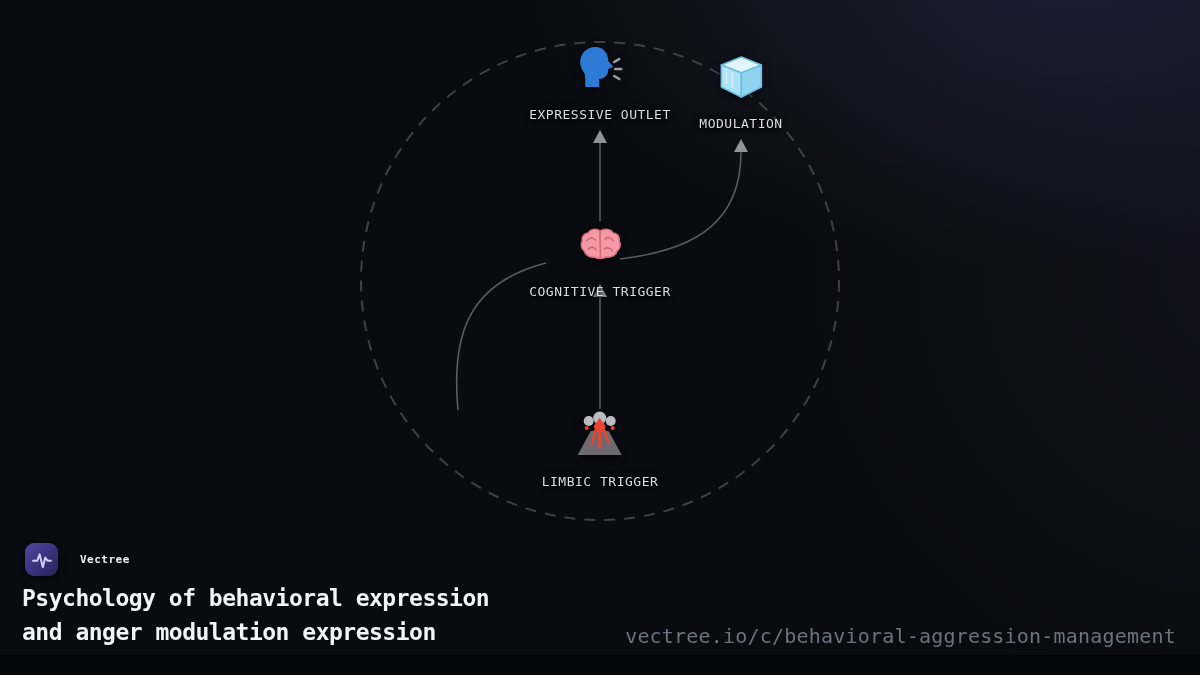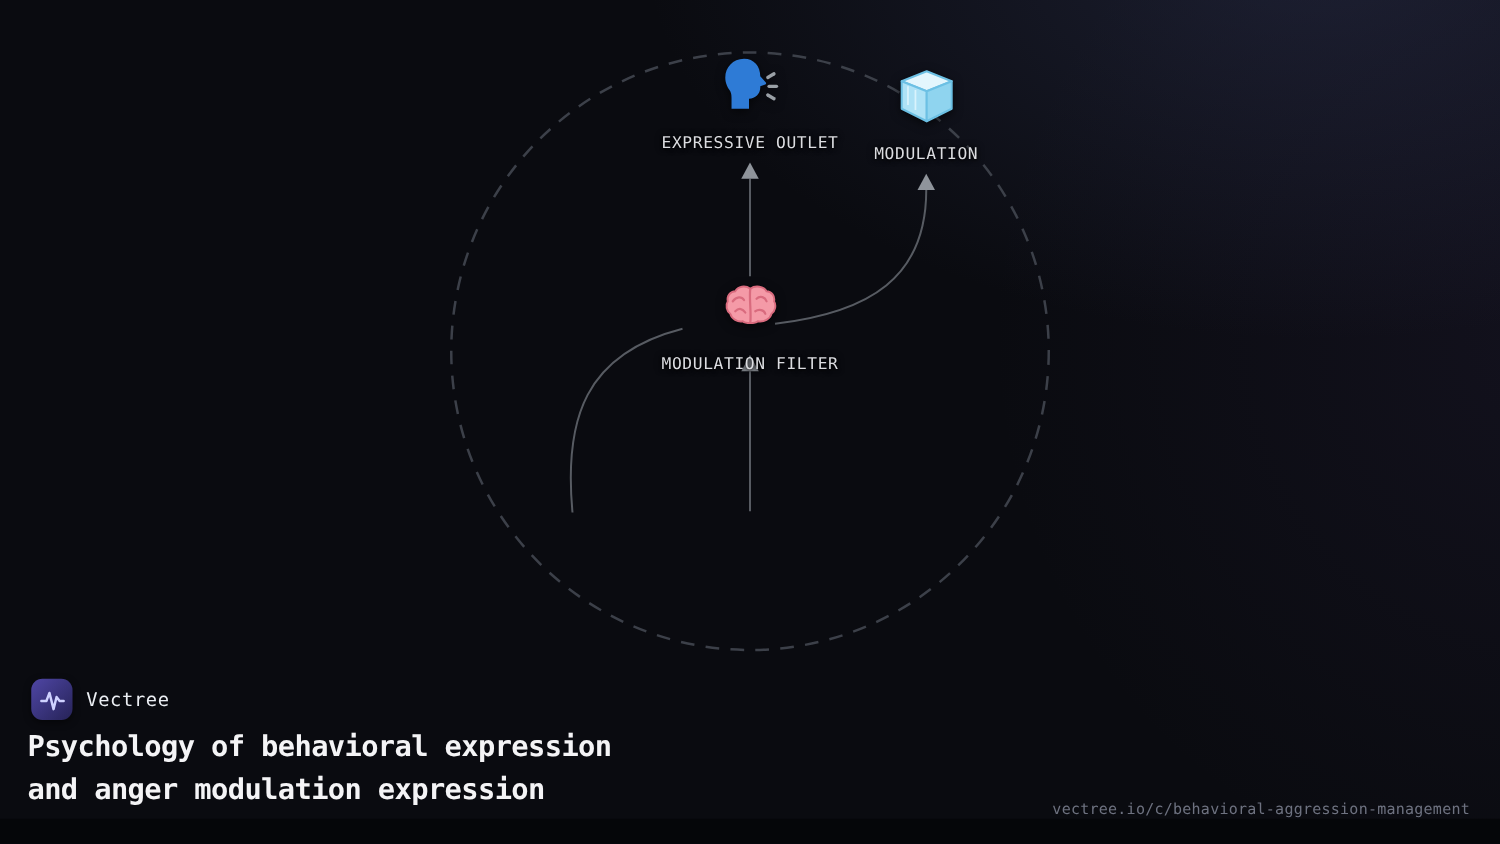--- a/index.html
+++ b/index.html
@@ -20,27 +20,27 @@
   .node .icon{width:48px;height:48px;display:block;filter:drop-shadow(0 2px 4px rgba(0,0,0,0.6));}
   .node-label{
     font-size:13px;letter-spacing:0.5px;color:#dcdde1;white-space:nowrap;
     text-shadow:0 1px 3px #000, 0 0 6px rgba(0,0,0,0.8);
   }
   .brand-row{position:absolute;left:25px;top:543px;display:flex;align-items:center;gap:11px;}
   .brand-logo{width:33px;height:33px;border-radius:9px;
     background:linear-gradient(135deg,#4f46a5 0%,#262357 100%);
     display:flex;align-items:center;justify-content:center;
     box-shadow:0 2px 6px rgba(0,0,0,0.5);}
-  .brand-name{font-size:15px;font-weight:normal;color:#eceff4;letter-spacing:0.5px;}
+  .brand-name{font-size:11px;font-weight:bold;color:#eceff4;letter-spacing:0.5px;margin-left:11px;}
   .page-title{
     position:absolute;left:22px;top:581px;
     font-size:23px;line-height:34px;font-weight:bold;color:#f4f4f6;letter-spacing:-0.5px;
     white-space:nowrap;
   }
-  .footer-url{position:absolute;right:24px;top:624px;font-size:12px;color:#6e7280;letter-spacing:0.2px;margin-top:16px;}
+  .footer-url{position:absolute;right:24px;top:624px;font-size:20px;color:#6e7280;letter-spacing:0.2px;}
 </style>
 </head>
 <body>
 
 <div class="stage">
 
   <svg class="edges" width="1200" height="675" viewBox="0 0 1200 675">
     <circle cx="600" cy="281" r="239" fill="none" stroke="#3c4049" stroke-width="2" stroke-dasharray="11 9"></circle>
     <g stroke="#575b62" stroke-width="1.6" fill="none">
       <path d="M600 409 L600 297"></path>
@@ -83,24 +83,43 @@
     <svg class="icon" viewBox="0 0 48 48">
       <path d="M24 10 C20 7 14 8 12 12 C8 12 5 16 6 20 C4 23 5 28 8 30 C9 34 14 37 18 36 C20 38 28 38 30 36 C35 37 40 34 41 30 C44 28 45 23 43 20 C44 16 41 12 37 12 C35 8 28 7 24 10 Z" fill="#f49aa7" stroke="#d96b7e" stroke-width="1.5"></path>
       <g stroke="#d96b7e" stroke-width="1.8" fill="none" stroke-linecap="round">
         <path d="M24 10 C23 18 25 30 24 37"></path>
         <path d="M10 20 C13 16 17 16 19 19"></path>
         <path d="M12 28 C15 25 18 26 20 29"></path>
         <path d="M29 18 C32 15 36 17 37 20"></path>
         <path d="M28 28 C31 26 35 27 36 30"></path>
       </g>
     </svg>
-    <div class="node-label">MODULATION FILTER</div>
+    <div class="node-label">COGNITIVE TRIGGER</div>
   </div>
 
 
+  <div class="node" style="left:600px;top:411px">
+    <svg class="icon" viewBox="0 0 48 48">
+      <g fill="#b9bcc2">
+        <circle cx="13" cy="10" r="5"></circle>
+        <circle cx="24" cy="7" r="6.5"></circle>
+        <circle cx="35" cy="10" r="5"></circle>
+      </g>
+      <polygon points="18,15 24,7 30,15 28,21 20,21" fill="#e8452f"></polygon>
+      <circle cx="11" cy="17" r="2" fill="#e8452f"></circle>
+      <circle cx="37" cy="17" r="2" fill="#e8452f"></circle>
+      <polygon points="15,20 33,20 46,44 2,44" fill="#6f6a72"></polygon>
+      <g stroke="#e8452f" fill="none" stroke-linecap="round">
+        <path d="M24 20 C23 26 25 31 24 36" stroke-width="3"></path>
+        <path d="M19 20 C19 25 17 28 16 33" stroke-width="2.4"></path>
+        <path d="M29 20 C30 25 31 28 33 32" stroke-width="2.4"></path>
+      </g>
+    </svg>
+    <div class="node-label">LIMBIC TRIGGER</div>
+  </div>
 
   <div class="brand-row">
     <div class="brand-logo">
       <svg width="26" height="26" viewBox="0 0 32 32">
         <polyline points="5,17 10,17 13,9 17,25 20,13 23,17 27,17" fill="none" stroke="#cfd2ff" stroke-width="2.4" stroke-linecap="round" stroke-linejoin="round"></polyline>
       </svg>
     </div>
     <div class="brand-name">Vectree</div>
   </div>
 

